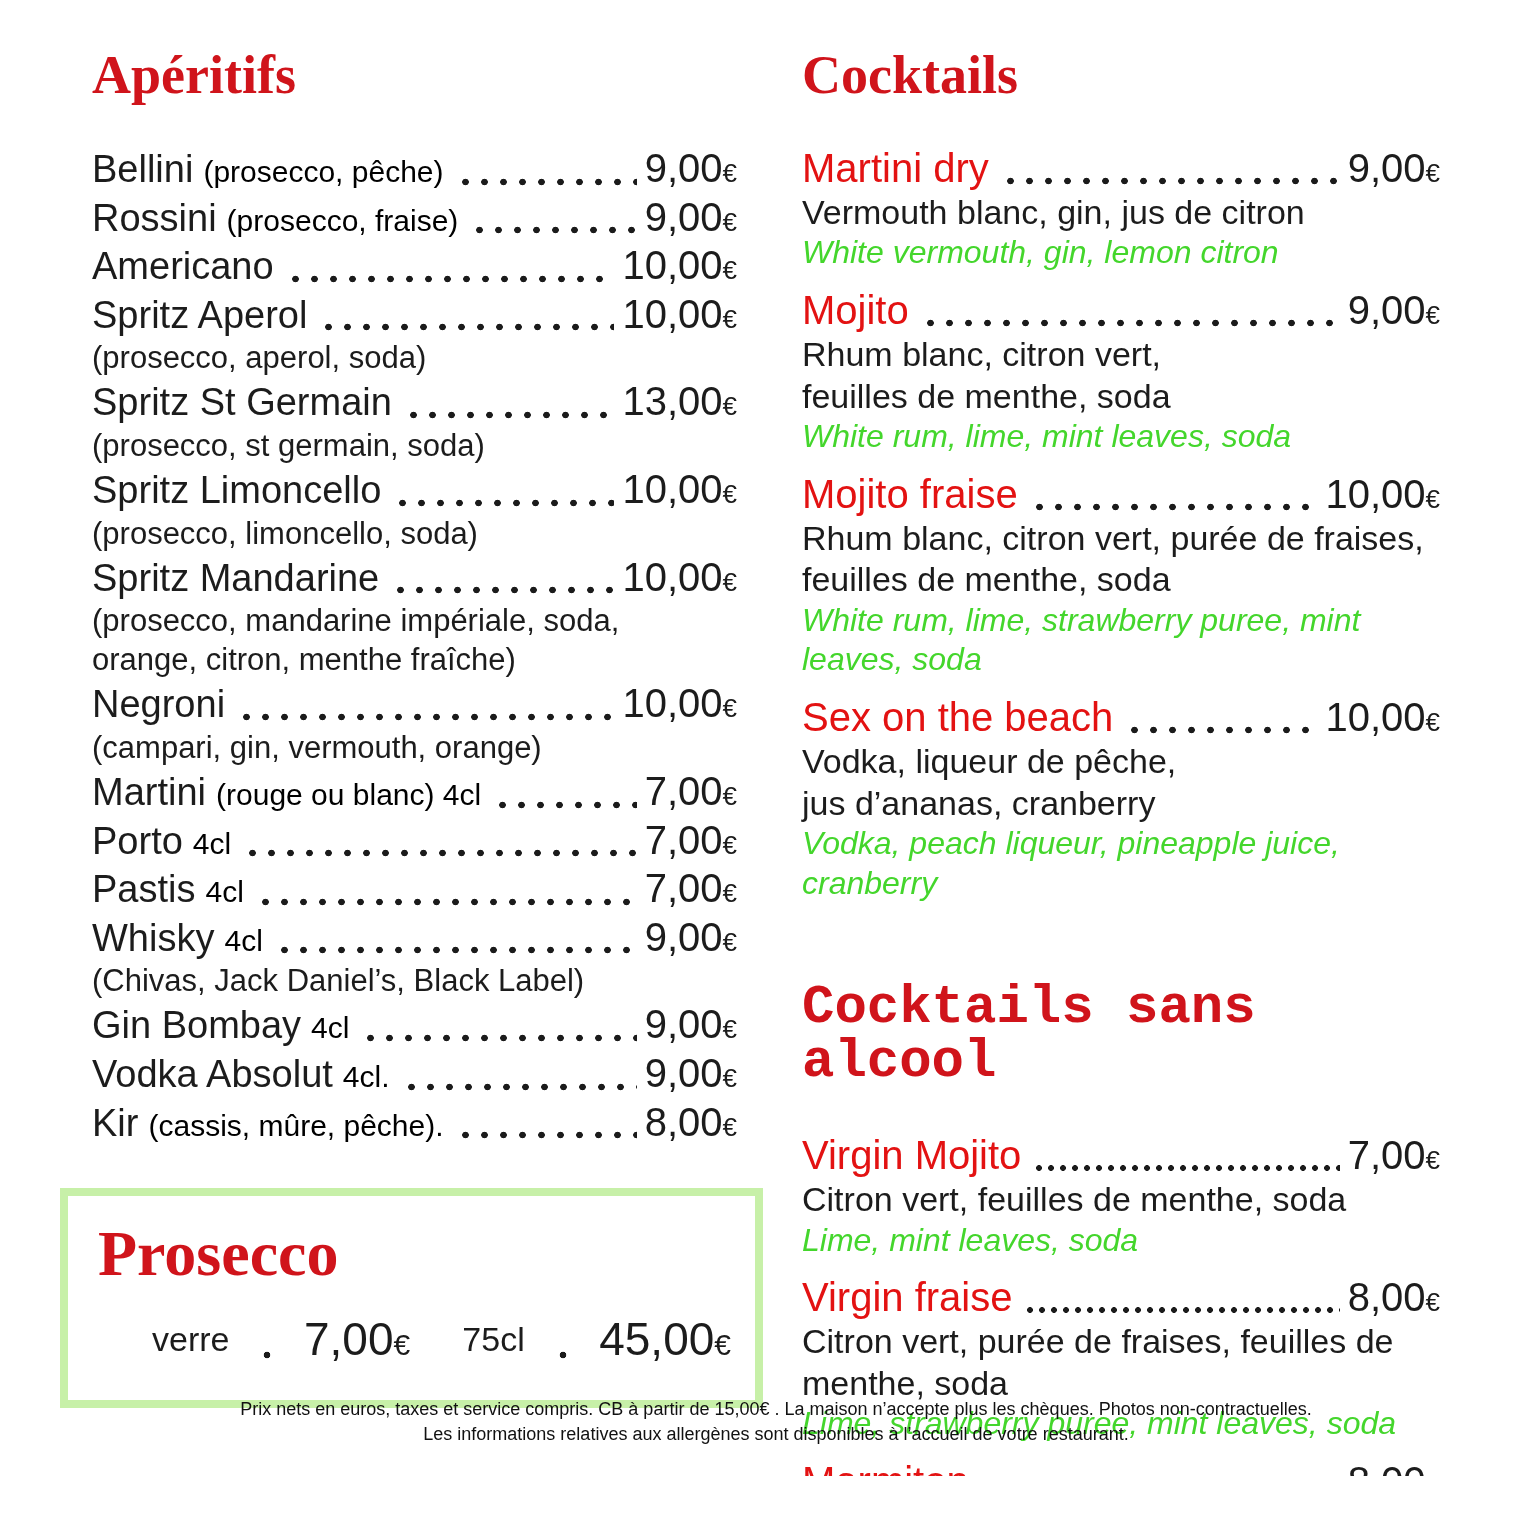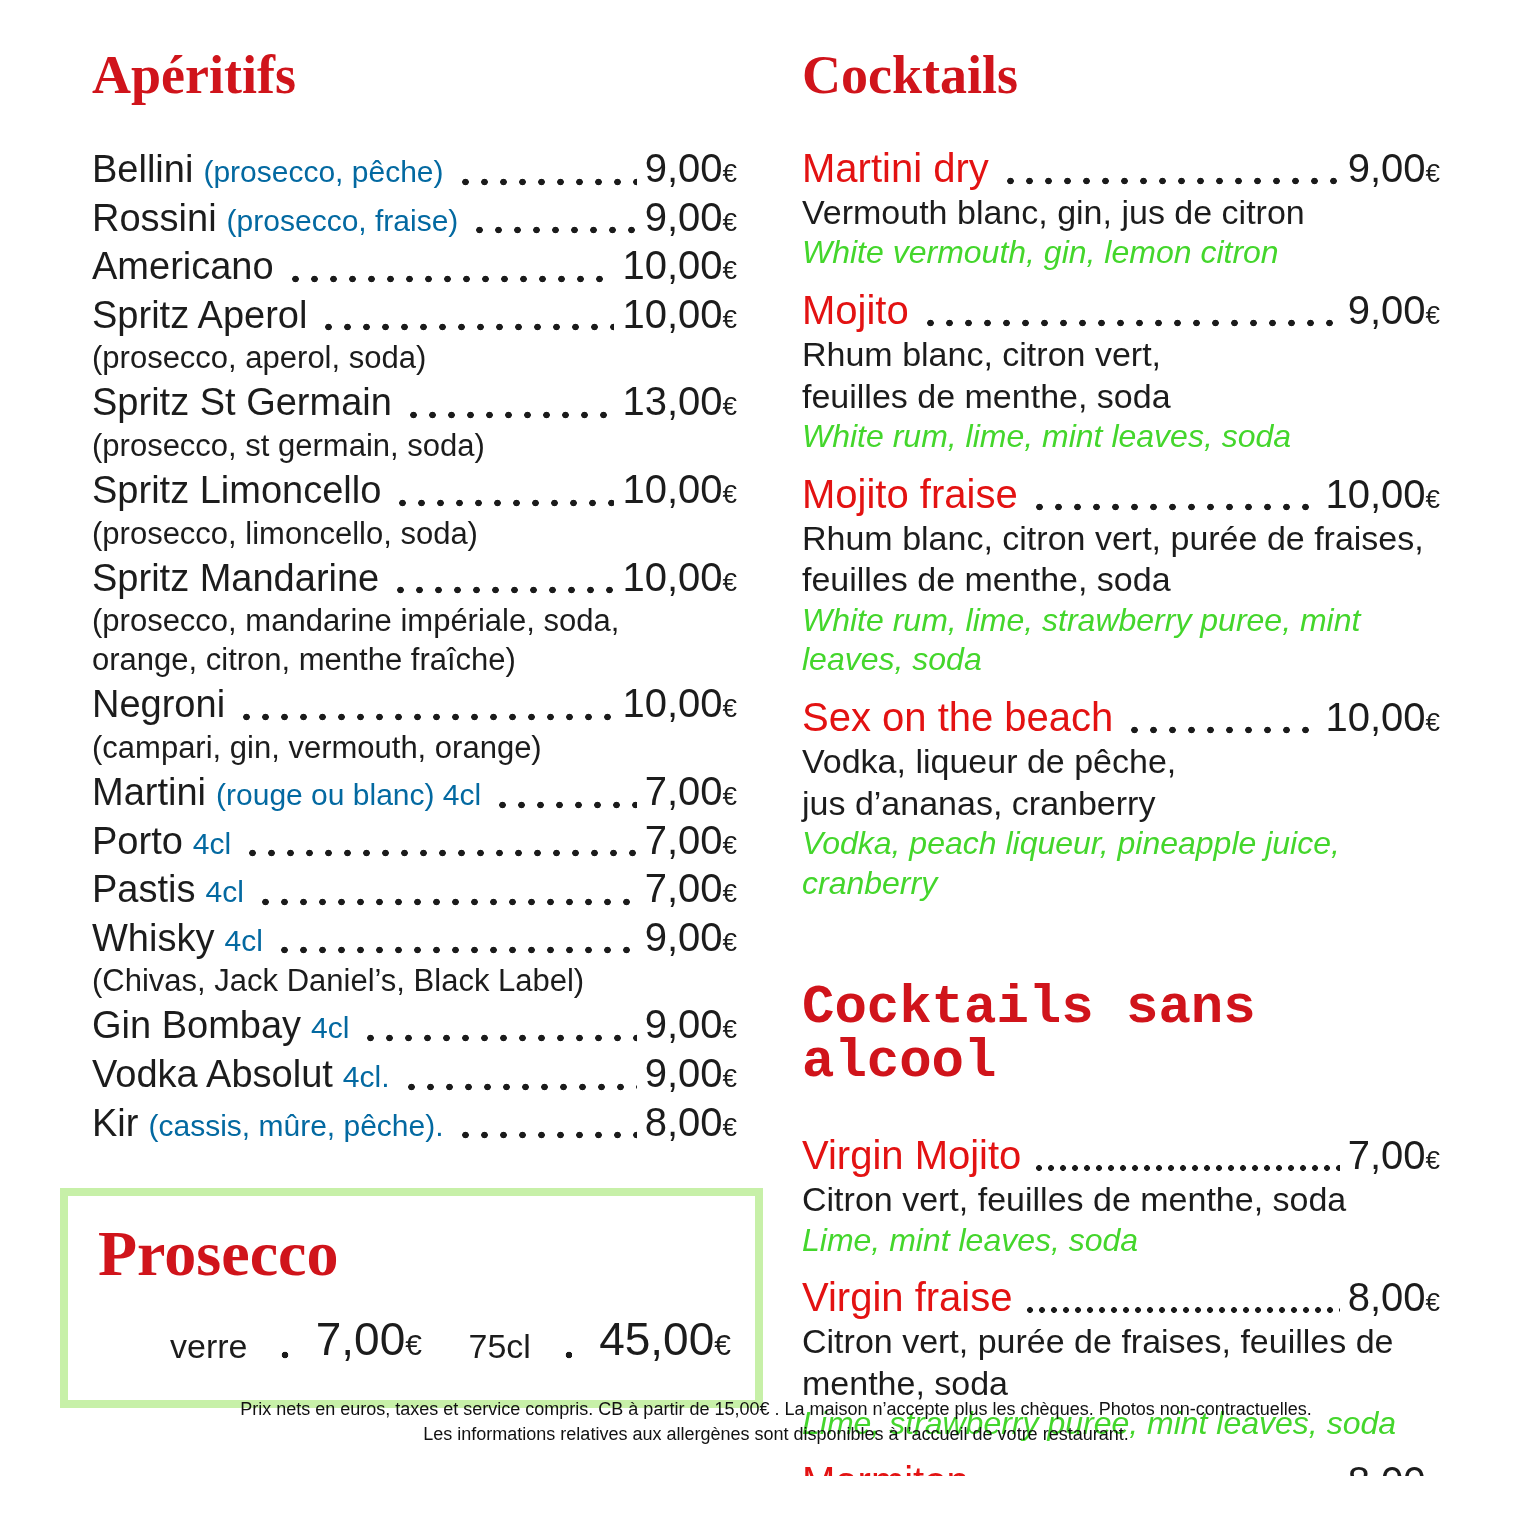--- a/index.html
+++ b/index.html
@@ -29,21 +29,21 @@
 
   
   .line{
     display:flex;
     align-items:baseline;
     font-size:38px;
     line-height:1.2;
     white-space:nowrap;
   }
   .nm{font-size:38px;color:#1c1c1c;}
-  .dt{font-size:30px;color:#0369a1;margin-left:10px;}
+  .dt{font-size:30px;color:#000000;margin-left:10px;}
   .dt:empty{display:none;margin:0;}
   .leader{
     flex:1;
     align-self:flex-end;
     height:34px;
     margin:0 8px 0 12px;
     background-image:radial-gradient(circle,#1b1b1b 3px,transparent 3.6px);
     background-size:19px 8px;
     background-repeat:repeat-x;
     background-position:left bottom 7px;
@@ -83,22 +83,22 @@
   .prosecco-box h2{
     font-family:"Liberation Serif",serif;
     font-weight:700;
     font-size:64px;
     color:#d0141b;
     margin:0 0 26px 0;
     line-height:1;
   }
   .prosecco-line{
     display:flex;
-    align-items:flex-end;
-    margin-left:72px;
+    align-items:center;
+    margin-left:54px;
     white-space:nowrap;
     gap:17px;
   }
   .pl-label{font-size:34px;}
   .mini-leader{
     width:52px;
     align-self:flex-end;
     height:30px;
     margin:0 10px;
     background-image:radial-gradient(circle,#1b1b1b 3px,transparent 3.6px);

